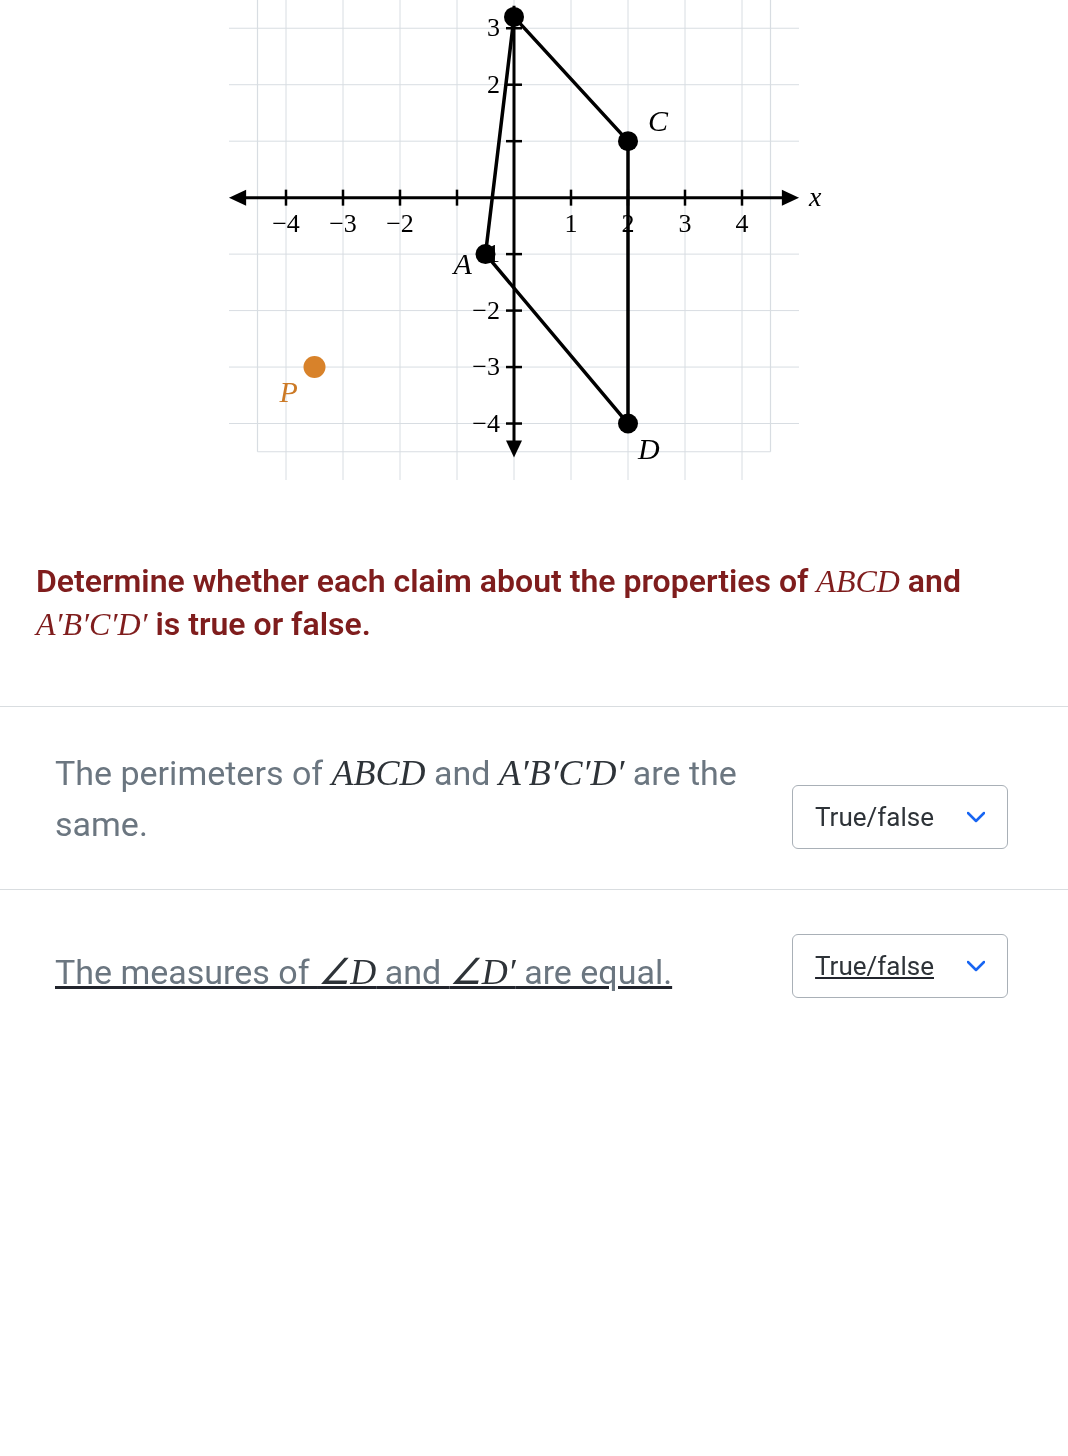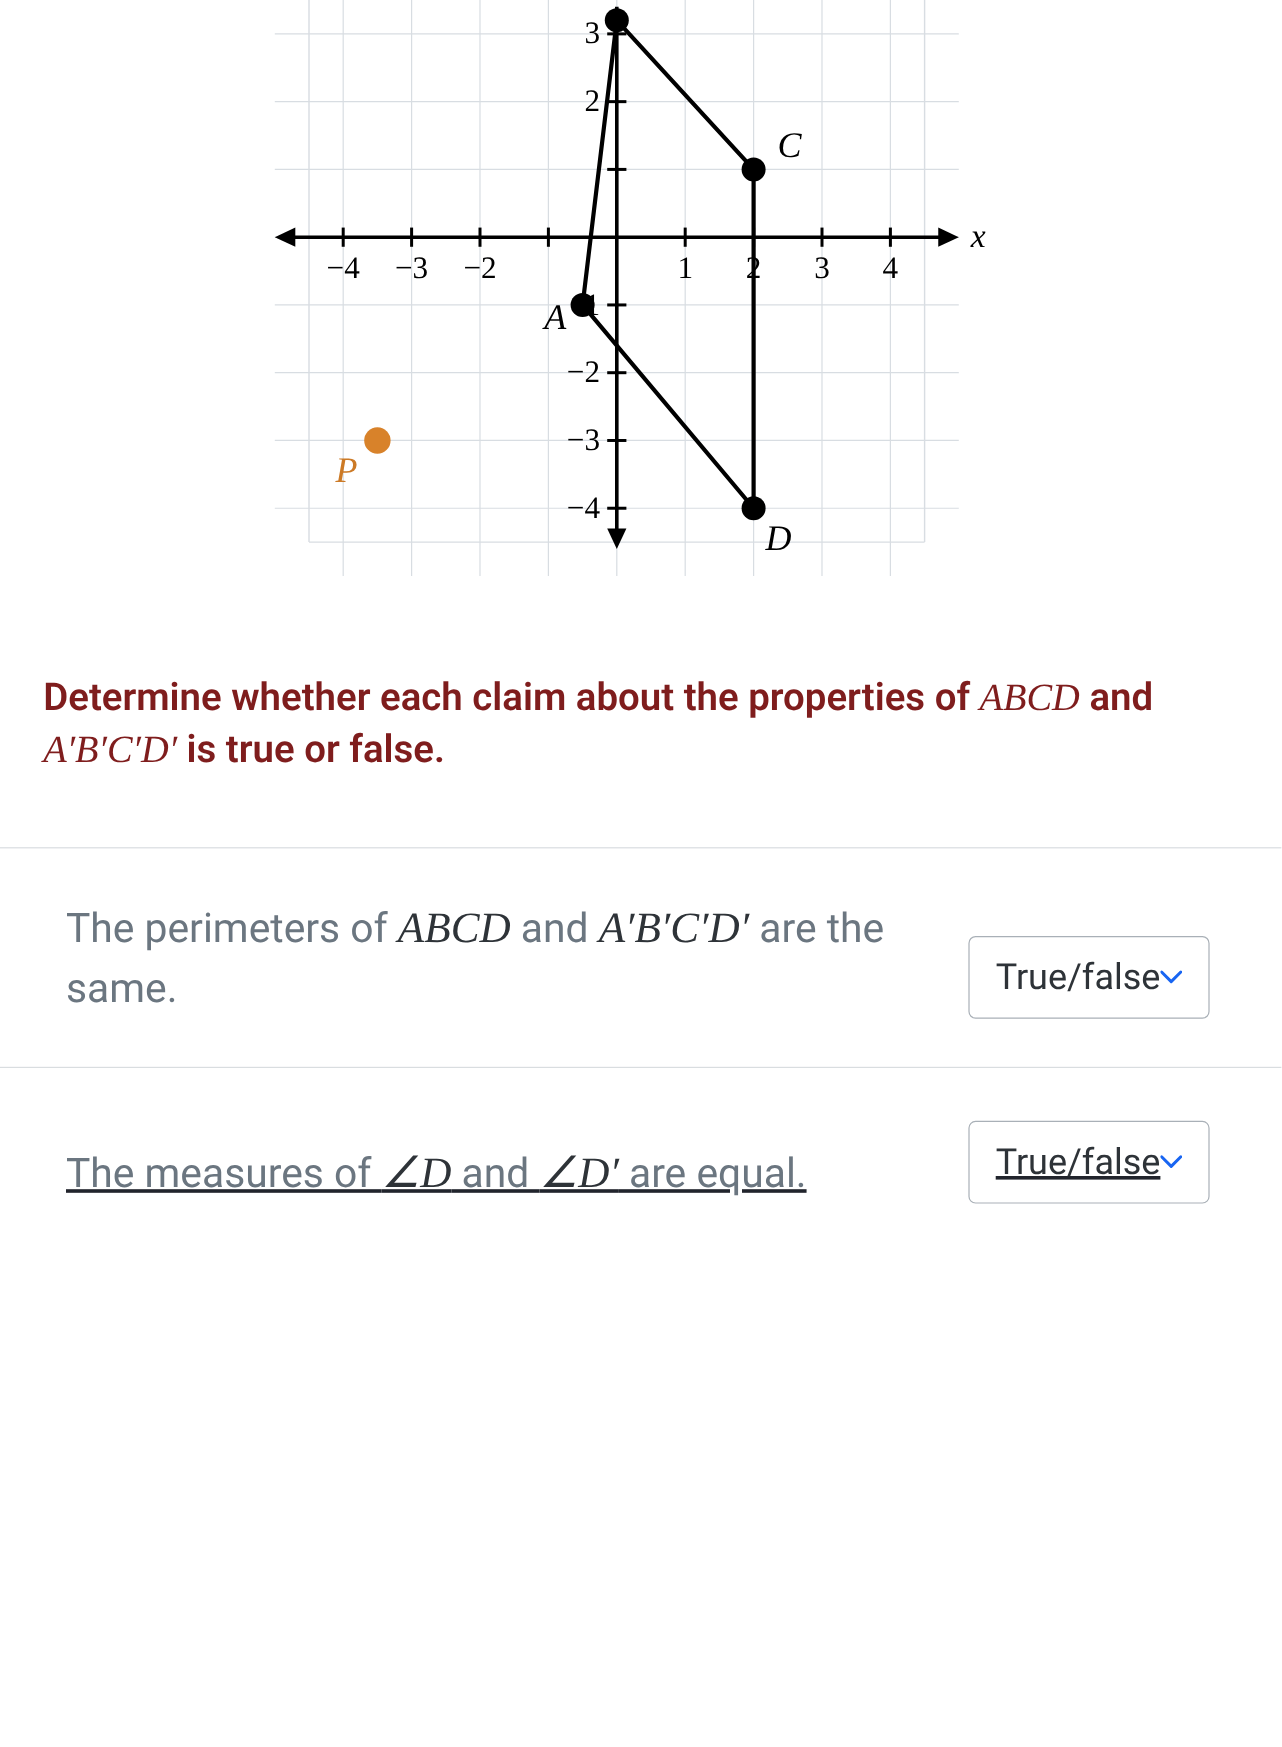--- a/index.html
+++ b/index.html
@@ -33,25 +33,25 @@
     font-size: 34px;
     line-height: 1.45;
     color: #6b7680;
     flex: 1;
   }
   .claim-text .math { color: #2e3338; font-size: 36px; }
   .select-box {
     border: 1.5px solid #a9b0b7;
     border-radius: 6px;
     padding: 16px 22px;
-    font-size: 30px;
+    font-size: 26px;
     color: #2e3338;
     display:flex;
     align-items:center;
-    gap: 0;
+    gap: 33px;
     background:#fff;
     cursor:pointer;
     white-space:nowrap;
     margin-top: 4px;
   }
   .chevron {
     width: 18px; height: 18px;
     display:inline-flex; align-items:center; justify-content:center;
   }
   .axis-label { font-family:"Times New Roman", serif; font-style: italic; font-size: 28px; fill:#000; }

